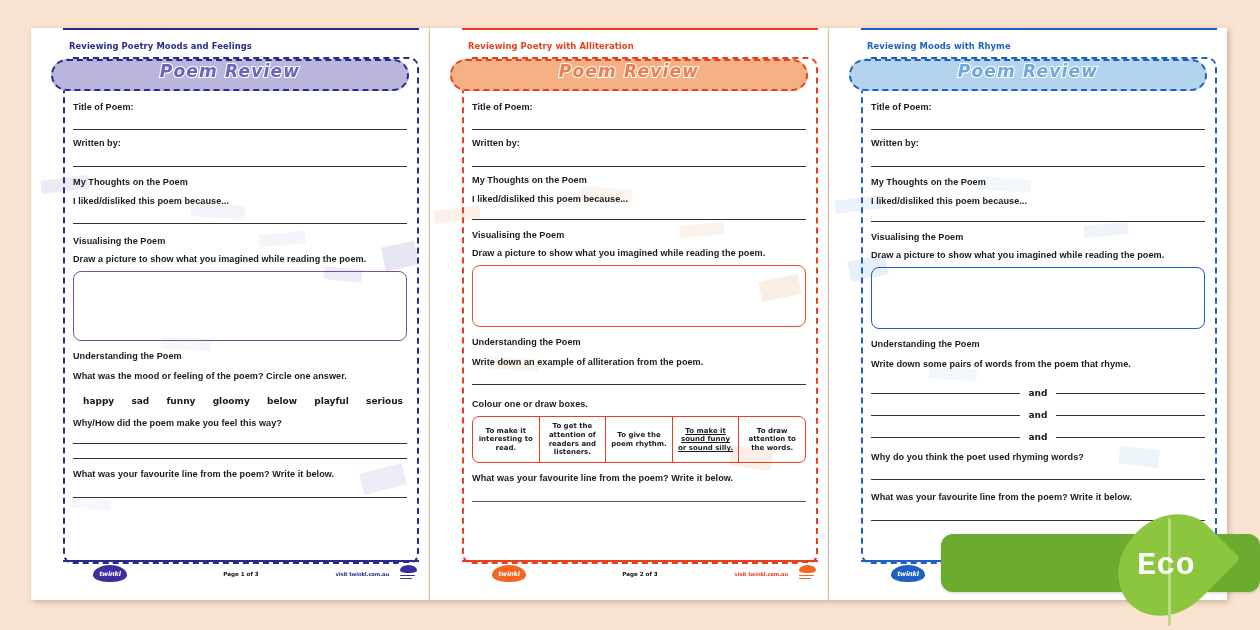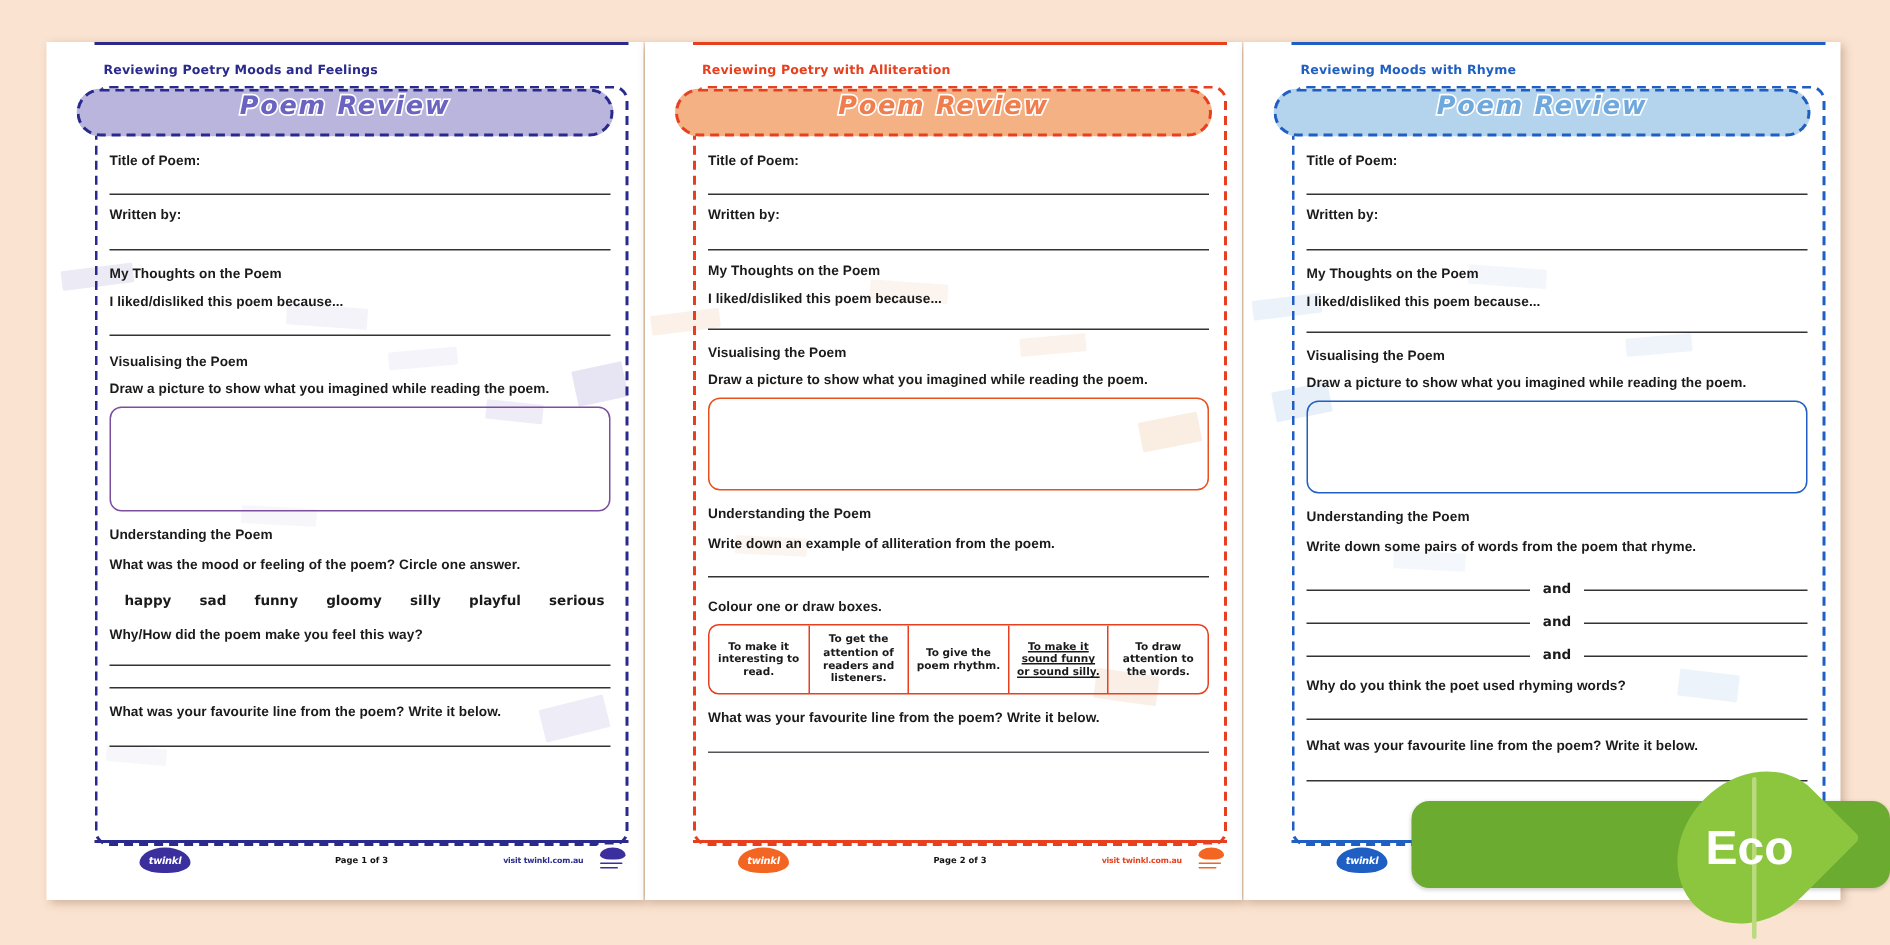--- a/index.html
+++ b/index.html
@@ -186,21 +186,21 @@
     transform: rotate(45deg);
   }
   #eco .vein {
     position: absolute; left: 227px; top: -9px;
     width: 3px; height: 108px;
     background: #b9da7d; border-radius: 2px;
   }
   #eco .ecoword {
     position: absolute; left: 196px; top: 20px;
     font-size: 32px; font-weight: 700; color: #ffffff;
-    font-family: Liberation Sans, sans-serif;
+    font-family: Liberation Mono, monospace;
   }
 </style>
 </head>
 <body>
 
 <div id="stage" style="background: rgb(250, 227, 209);">
 
   <div class="sheet s1">
     <div class="confetti" style="left:10px;top:150px;width:48px;height:13px;background:#d8d6ec;transform:rotate(-7deg);"></div>
     <div class="confetti" style="left:160px;top:176px;width:54px;height:14px;background:#e9e8f4;transform:rotate(4deg);"></div>
@@ -241,21 +241,21 @@
       <div class="sp10"></div>
       <div class="lbl h">Understanding the Poem</div>
       <div class="sp8"></div>
       <div class="lbl">What was the mood or feeling of the poem? Circle one answer.</div>
       <div class="sp14"></div>
       <div class="moods">
         <span>happy</span>
         <span>sad</span>
         <span>funny</span>
         <span>gloomy</span>
-        <span>silly</span>
+        <span>below</span>
         <span>playful</span>
         <span>serious</span>
       </div>
       <div class="sp12"></div>
       <div class="lbl">Why/How did the poem make you feel this way?</div>
       <div class="sp14"></div>
       <div class="rule dk"></div>
       <div class="sp14"></div>
       <div class="rule dk"></div>
       <div class="sp10"></div>

